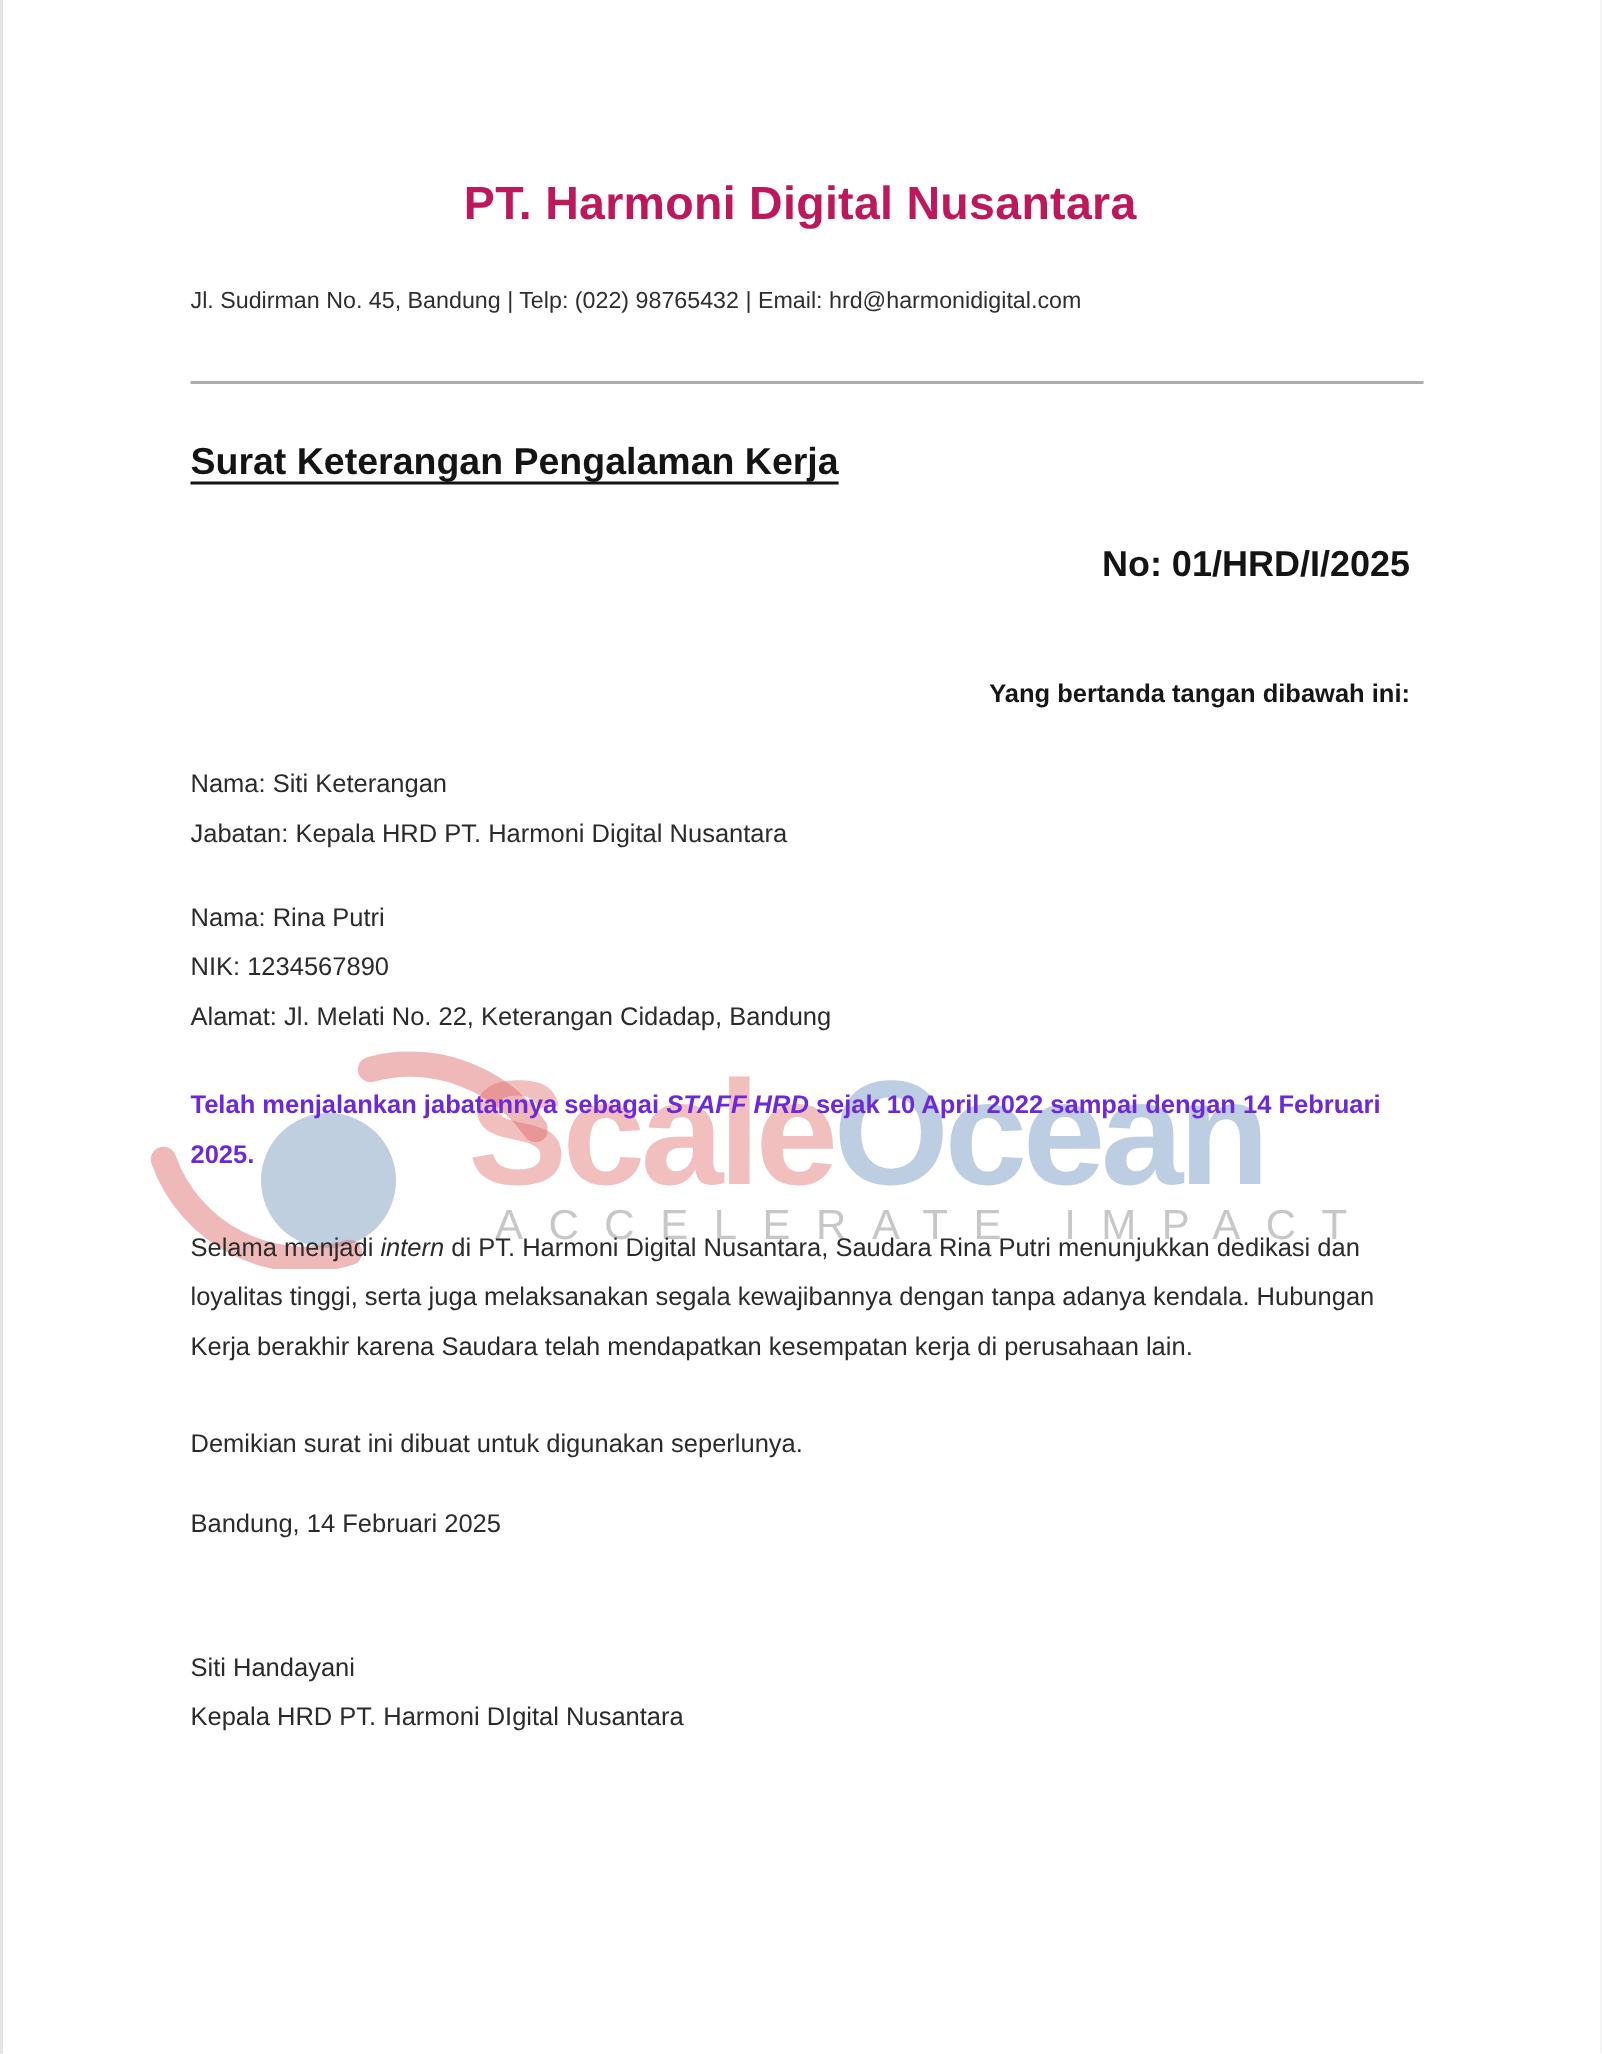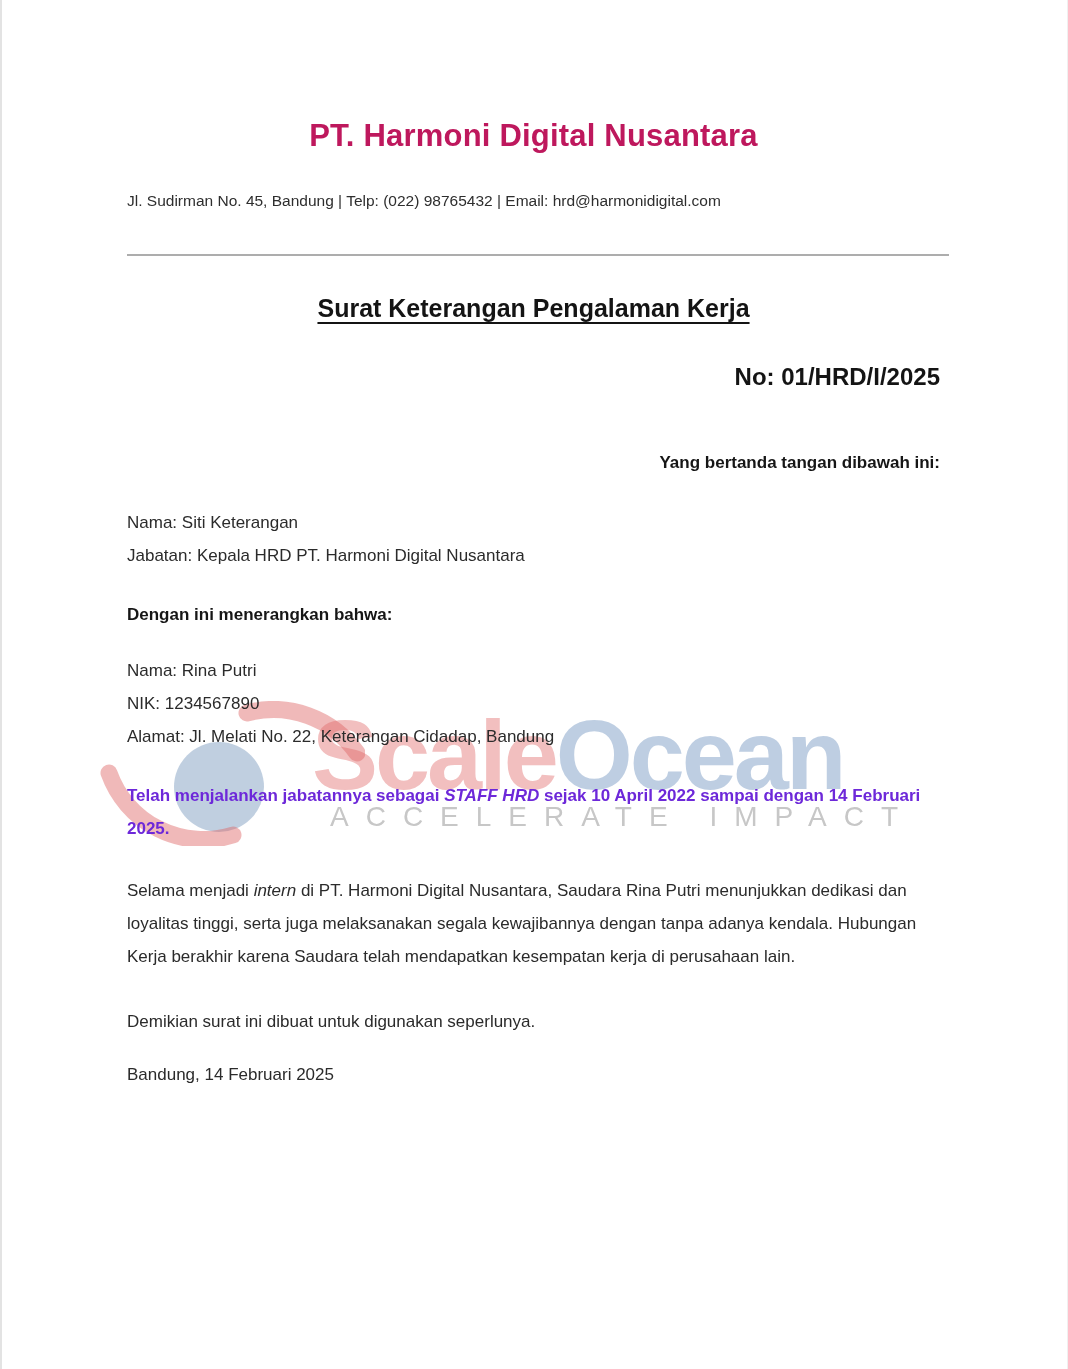--- a/index.html
+++ b/index.html
@@ -45,21 +45,21 @@
     font-size: 15.5px; color: #2e2e2e;
   }
   .divider {
     margin: 44px auto 0 auto;
     width: 822px;
     border: none;
     border-top: 2px solid #adadad;
   }
   .letter-title {
     margin-top: 38px;
-    text-align: center;
+    text-align: left;
     font-size: 25px; font-weight: 700; color: #141414;
     text-decoration: underline;
     text-decoration-thickness: 2px;
     text-underline-offset: 5px;
   }
   .letter-no {
     margin-top: 40px;
     text-align: right;
     font-size: 24px; font-weight: 700; color: #141414;
   }
@@ -106,31 +106,34 @@
 
     <div class="letter-no">No: 01/HRD/I/2025</div>
 
     <div class="body-text heading-bold sec-intro-heading">Yang bertanda tangan dibawah ini:</div>
 
     <div class="body-text sec-signer">
       <div>Nama: Siti Keterangan</div>
       <div>Jabatan: Kepala HRD PT. Harmoni Digital Nusantara</div>
     </div>
 
-    <div class="body-text heading-bold sec-declare-heading">Dengan ini menerangkan bahwa:</div>
 
     <div class="body-text sec-employee">
       <div>Nama: Rina Putri</div>
       <div>NIK: 1234567890</div>
       <div>Alamat: Jl. Melati No. 22, Keterangan Cidadap, Bandung</div>
     </div>
 
     <div class="body-text sec-tenure"><span>Telah menjalankan jabatannya sebagai </span><span class="pos-italic">STAFF HRD</span><span> sejak 10 April 2022 sampai dengan 14 Februari 2025.</span></div>
 
     <div class="body-text sec-evaluation"><span>Selama menjadi </span><span class="em">intern</span><span> di PT. Harmoni Digital Nusantara, Saudara Rina Putri menunjukkan dedikasi dan loyalitas tinggi, serta juga melaksanakan segala kewajibannya dengan tanpa adanya kendala. Hubungan Kerja berakhir karena Saudara telah mendapatkan kesempatan kerja di perusahaan lain.</span></div>
 
     <div class="body-text sec-closing">Demikian surat ini dibuat untuk digunakan seperlunya.</div>
 
     <div class="body-text sec-place-date">Bandung, 14 Februari 2025</div>
 
+    <div class="body-text sec-signature">
+      <div>Siti Handayani</div>
+      <div>Kepala HRD PT. Harmoni DIgital Nusantara</div>
+    </div>
 
   </div>
 </div>
 
 </body></html>

